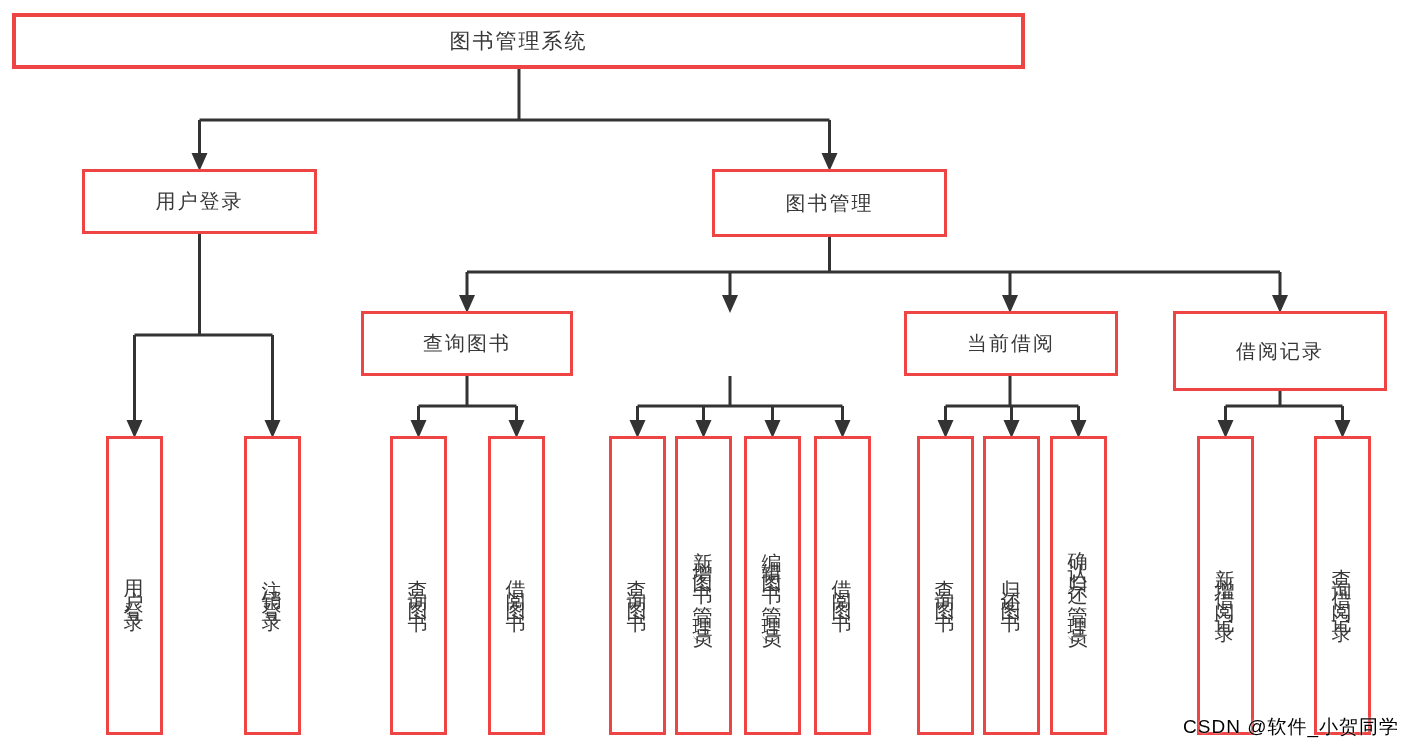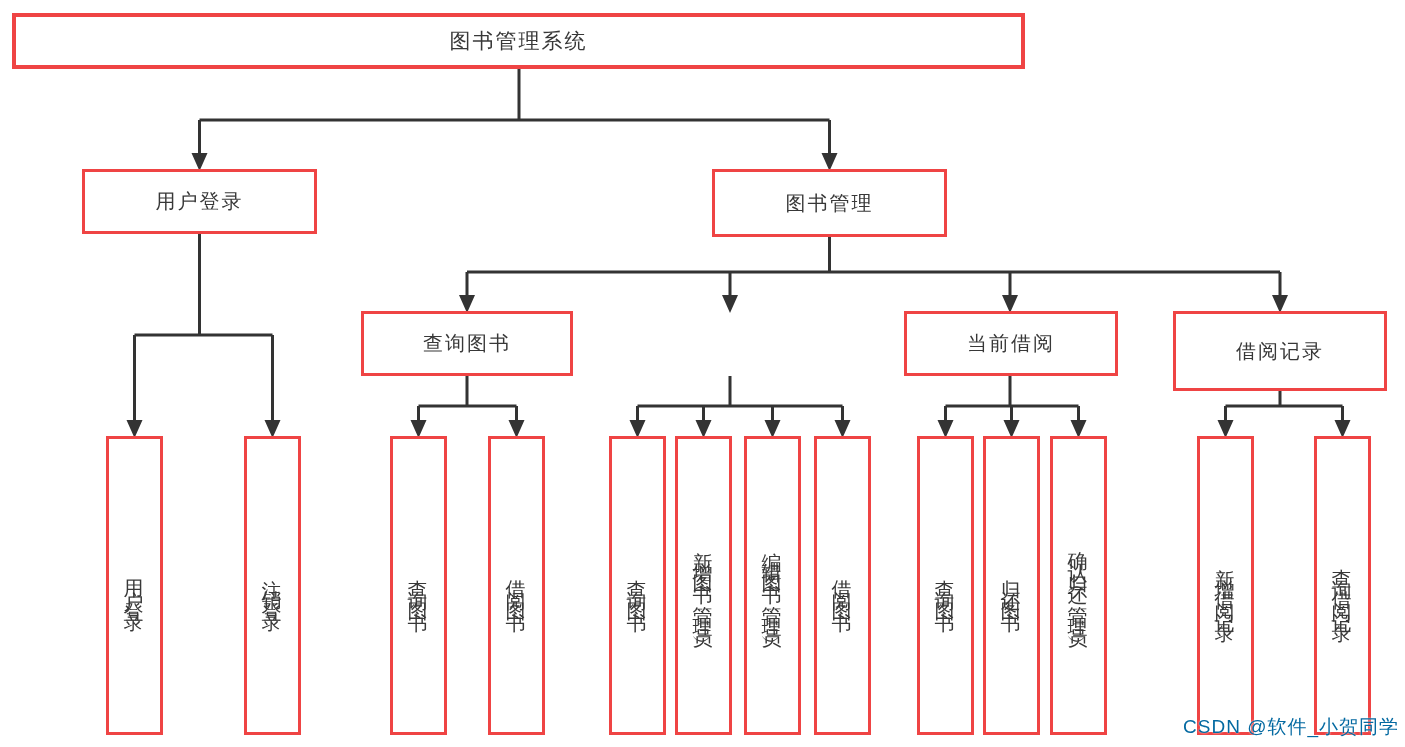--- a/index.html
+++ b/index.html
@@ -40,21 +40,21 @@
     letter-spacing: 11px;
     white-space: normal;
     font-size: 20px;
   }
   .watermark {
     position: absolute;
     right: 6px;
     top: 714px;
     font-size: 19px;
     letter-spacing: 1px;
-    color: #0369a1;
+    color: #000000;
     text-shadow: 0 0 2px #ffffff;
   }
 </style>
 </head>
 <body>
 
 <div class="stage">
 
   <svg class="connectors" viewBox="0 0 1405 747" xmlns="http://www.w3.org/2000/svg">
 

